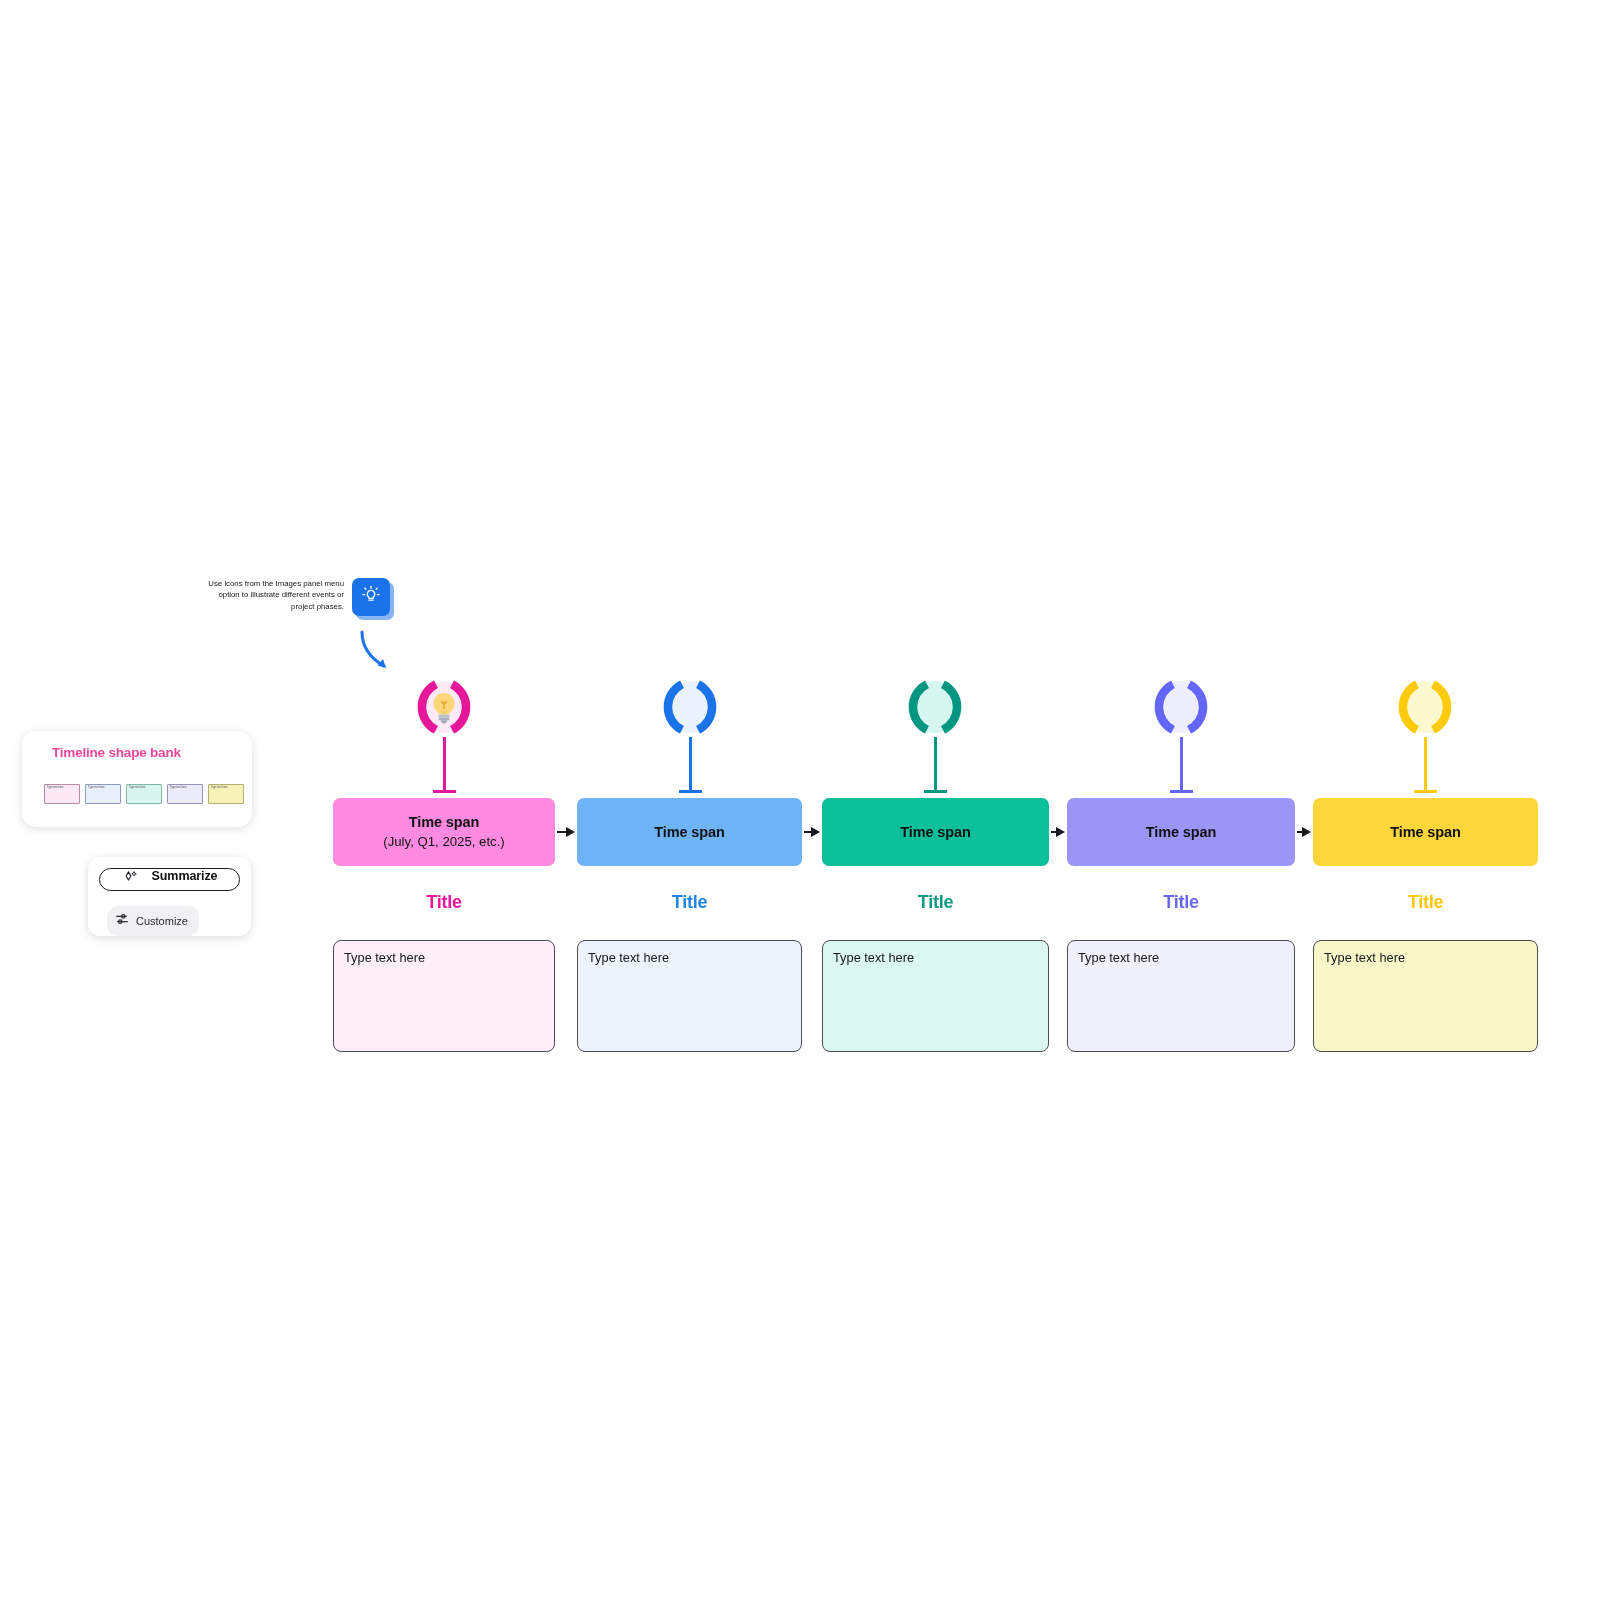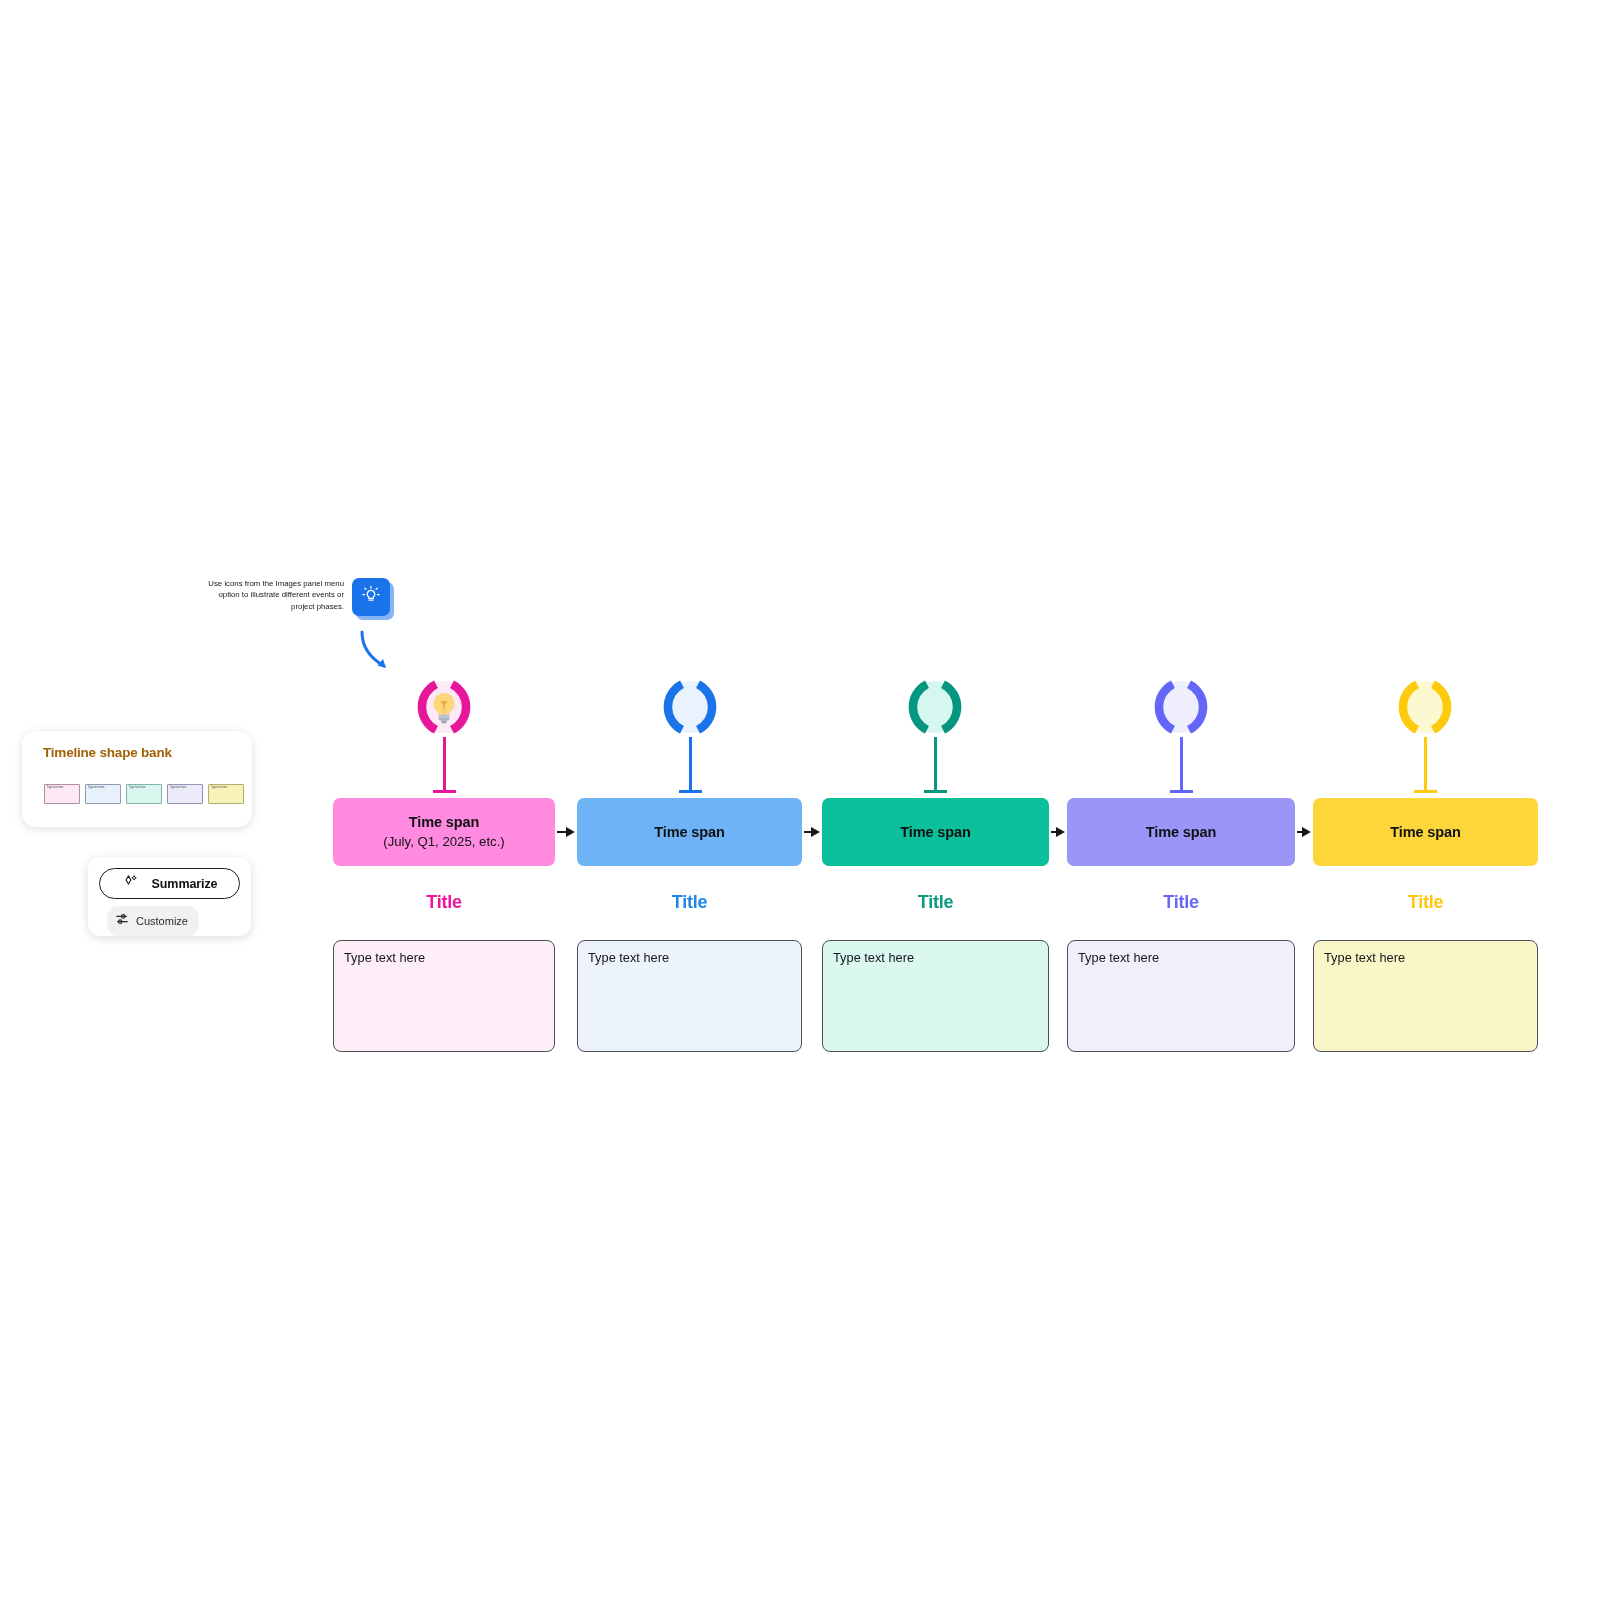--- a/index.html
+++ b/index.html
@@ -25,25 +25,25 @@
     left: 22px;
     top: 731px;
     width: 230px;
     height: 96px;
     background: #ffffff;
     border-radius: 14px;
     box-shadow: 0 2px 10px rgba(0,0,0,0.13);
   }
   .shape-bank-title {
     position: absolute;
-    left: 21px;
+    left: 30px;
     top: 14px;
     font-size: 13.5px;
     font-weight: bold;
-    color: #a16207;
+    color: #ec4899;
     letter-spacing: -0.2px;
     white-space: nowrap;
   }
   .swatch-row {
     position: absolute;
     left: 44px;
     top: 784px;
     display: flex;
     gap: 5px;
   }
@@ -74,26 +74,25 @@
     height: 79px;
     background: #ffffff;
     border-radius: 12px;
     box-shadow: 0 2px 10px rgba(0,0,0,0.14);
   }
   .summarize-btn {
     position: absolute;
     left: 11px;
     top: 11px;
     width: 141px;
-    height: 31px;
+    height: 23px;
     border: 1.3px solid #1d1d1f;
     border-radius: 16px;
     background: #ffffff;
     display: flex;
-    align-items: center;
     justify-content: center;
     gap: 13px;
     cursor: pointer;
   }
   .summarize-label {
     font-size: 12.5px;
     font-weight: bold;
     color: #111114;
     letter-spacing: -0.1px;
   }

